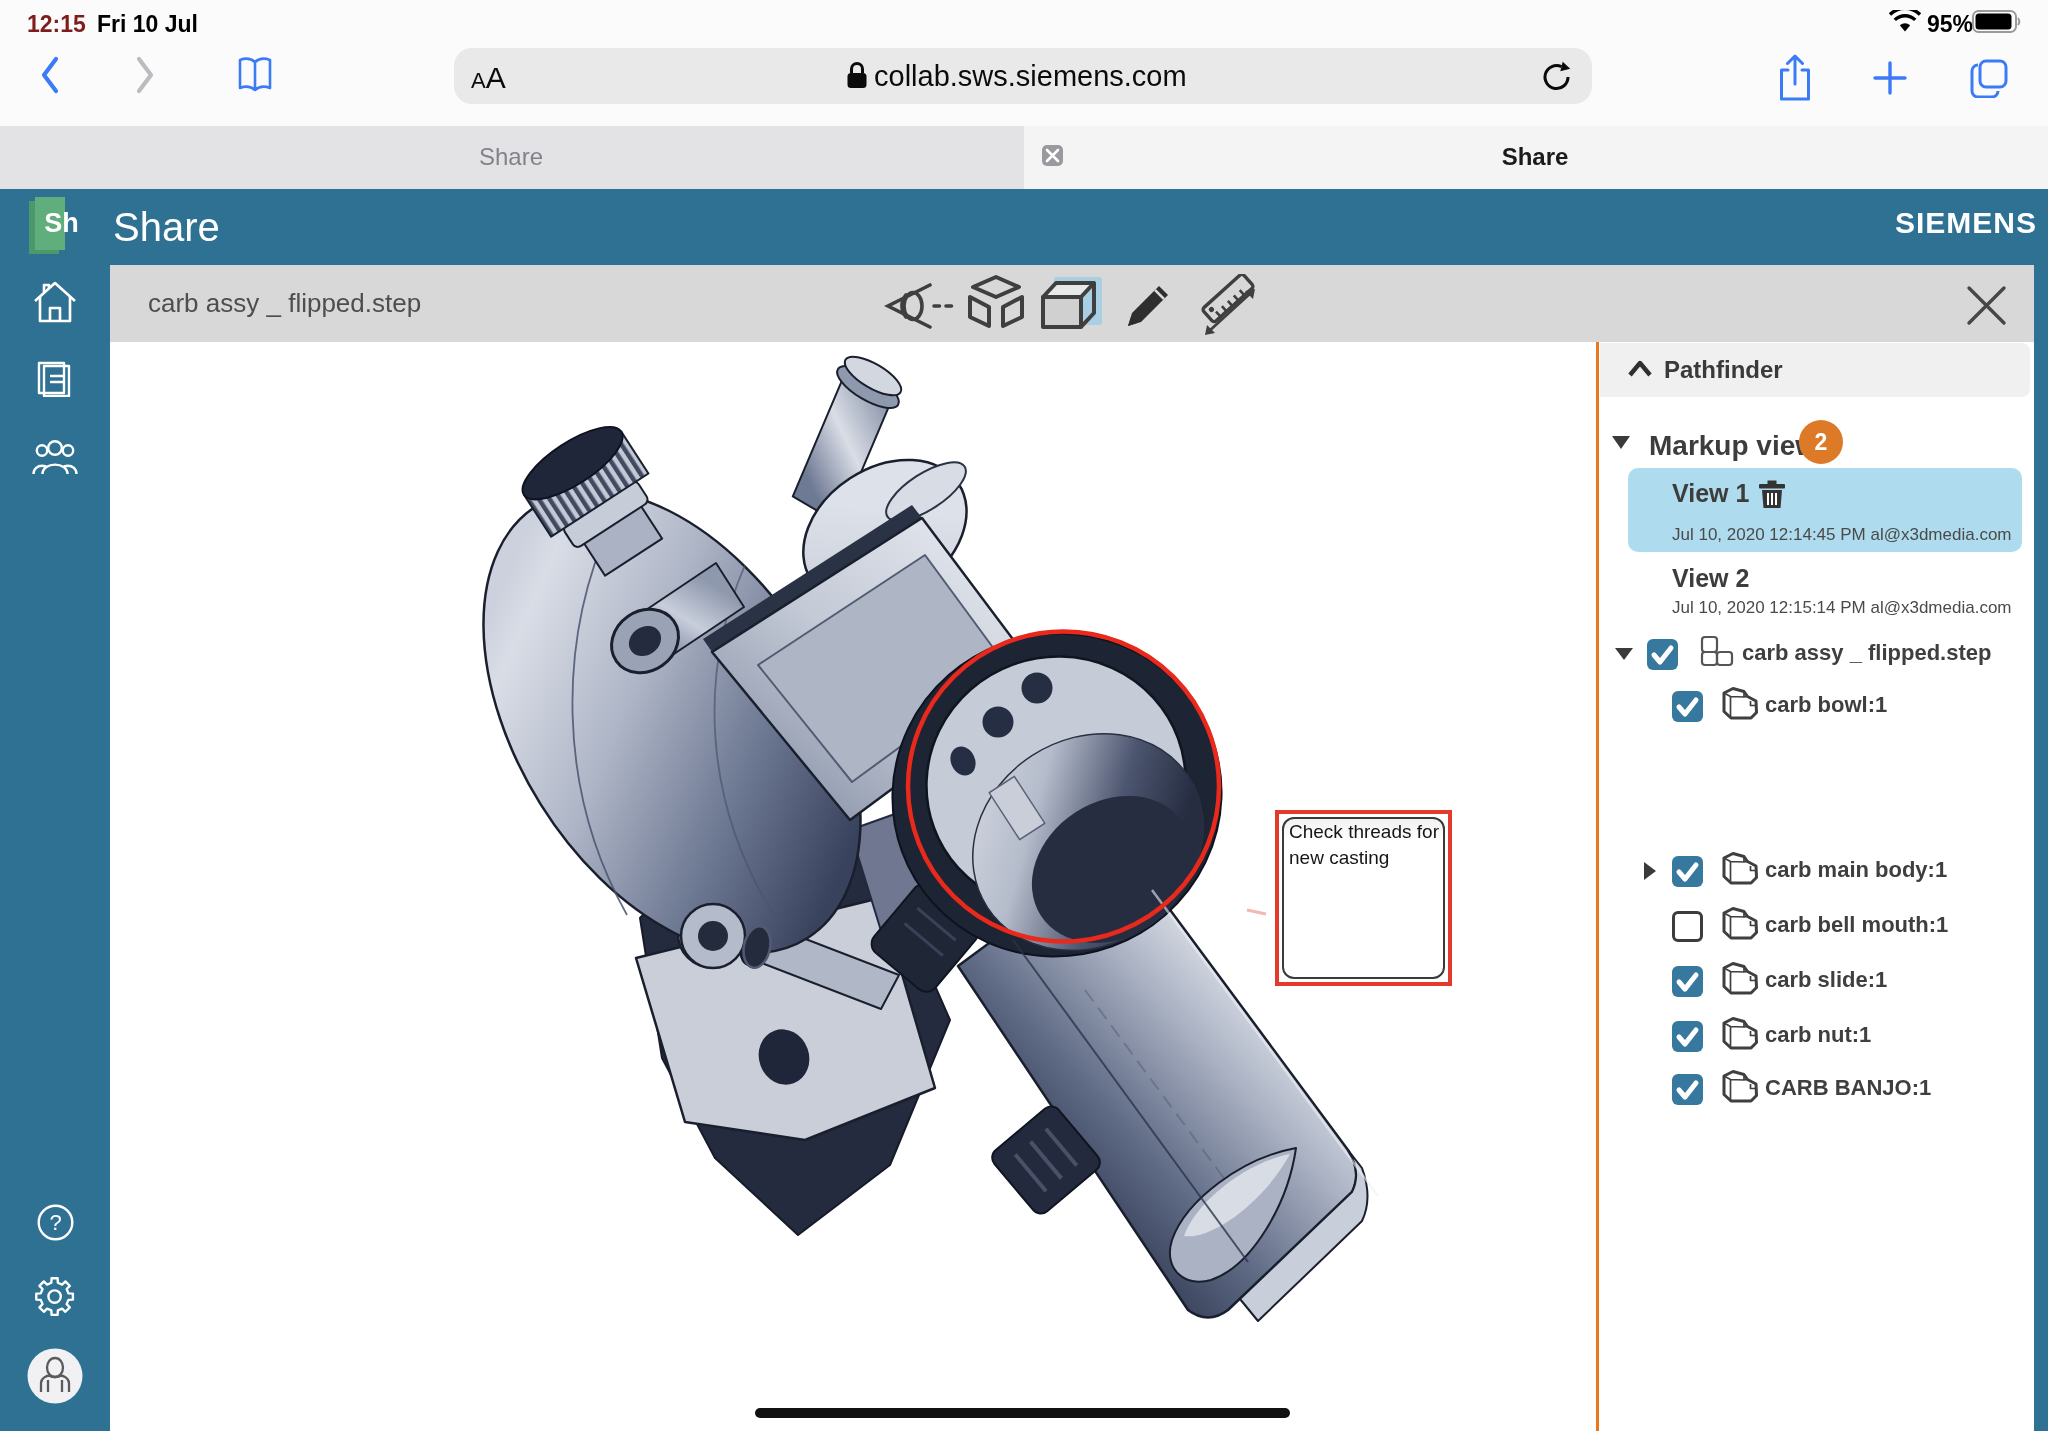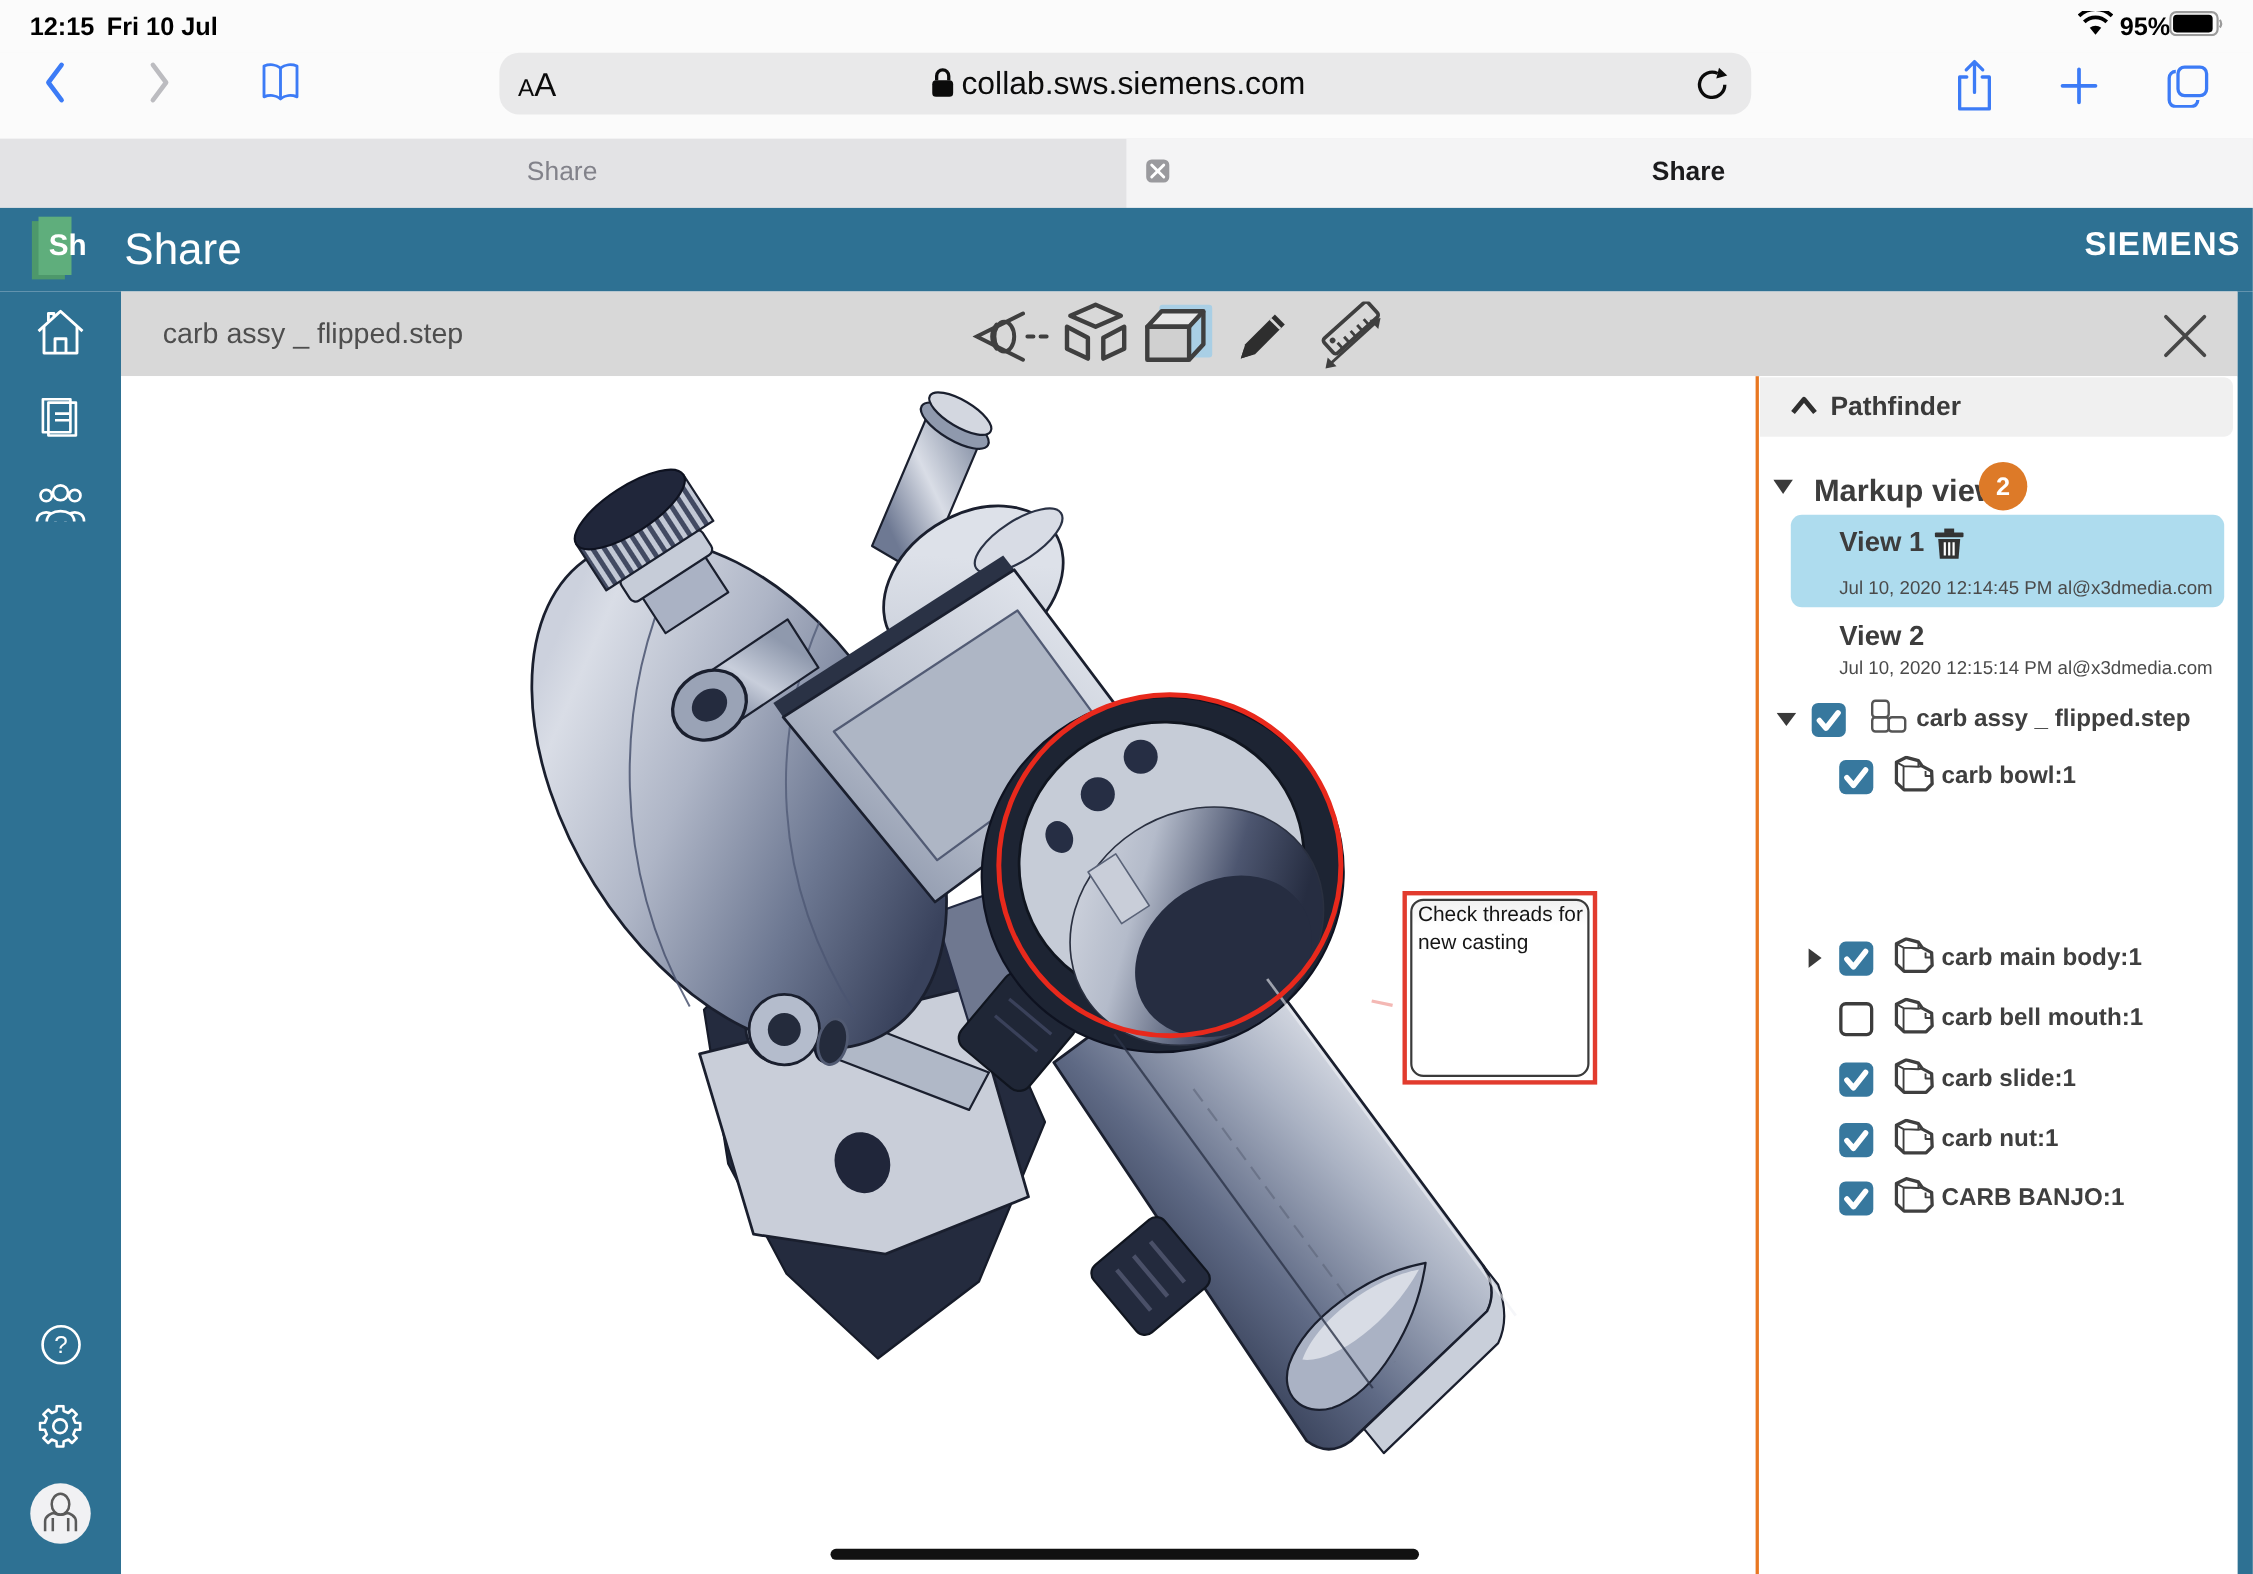--- a/index.html
+++ b/index.html
@@ -296,21 +296,21 @@
   <line x1="1247" y1="910" x2="1266" y2="914" stroke="#f4b8b4" stroke-width="3"></line>
   <ellipse cx="1063.5" cy="786.5" rx="155.5" ry="155" fill="none" stroke="#e8291c" stroke-width="4.5"></ellipse>
 </g>
 </svg>
 
 <div class="abs" id="annotbox">
     <div id="annotinner">Check threads for new casting</div>
   </div>
 <div class="abs" id="homebar"></div>
 
-<div class="abs" style="left:27px; top:11px; font-size:23px; font-weight:bold; color:#000000;">12:15</div>
+<div class="abs" style="left:27px; top:11px; font-size:23px; font-weight:bold; color:#7f1d1d;">12:15</div>
 <div class="abs" style="left:97px; top:11px; font-size:23px; font-weight:bold; color:#000;">Fri 10 Jul</div>
 <svg class="abs" style="left:1889px; top:10px;" width="32" height="23" viewBox="0 0 32 23">
   <path d="M16 21.5 L10.8 15.2 A8.5 8.5 0 0 1 21.2 15.2 Z" fill="#000"></path>
   <path d="M5.8 9.9 A14.5 14.5 0 0 1 26.2 9.9" fill="none" stroke="#000" stroke-width="3.4"></path>
   <path d="M1 4.5 A21.5 21.5 0 0 1 31 4.5" fill="none" stroke="#000" stroke-width="3.4"></path>
 </svg>
 <div class="abs" style="left:1927px; top:11px; font-size:23px; font-weight:bold; color:#000;">95%</div>
 <svg class="abs" style="left:1972px; top:10px;" width="50" height="23" viewBox="0 0 50 23">
   <rect x="1" y="1" width="43" height="21" rx="5.5" fill="none" stroke="#9b9b9b" stroke-width="2"></rect>
   <rect x="3.5" y="3.5" width="36" height="16" rx="3.5" fill="#000"></rect>

